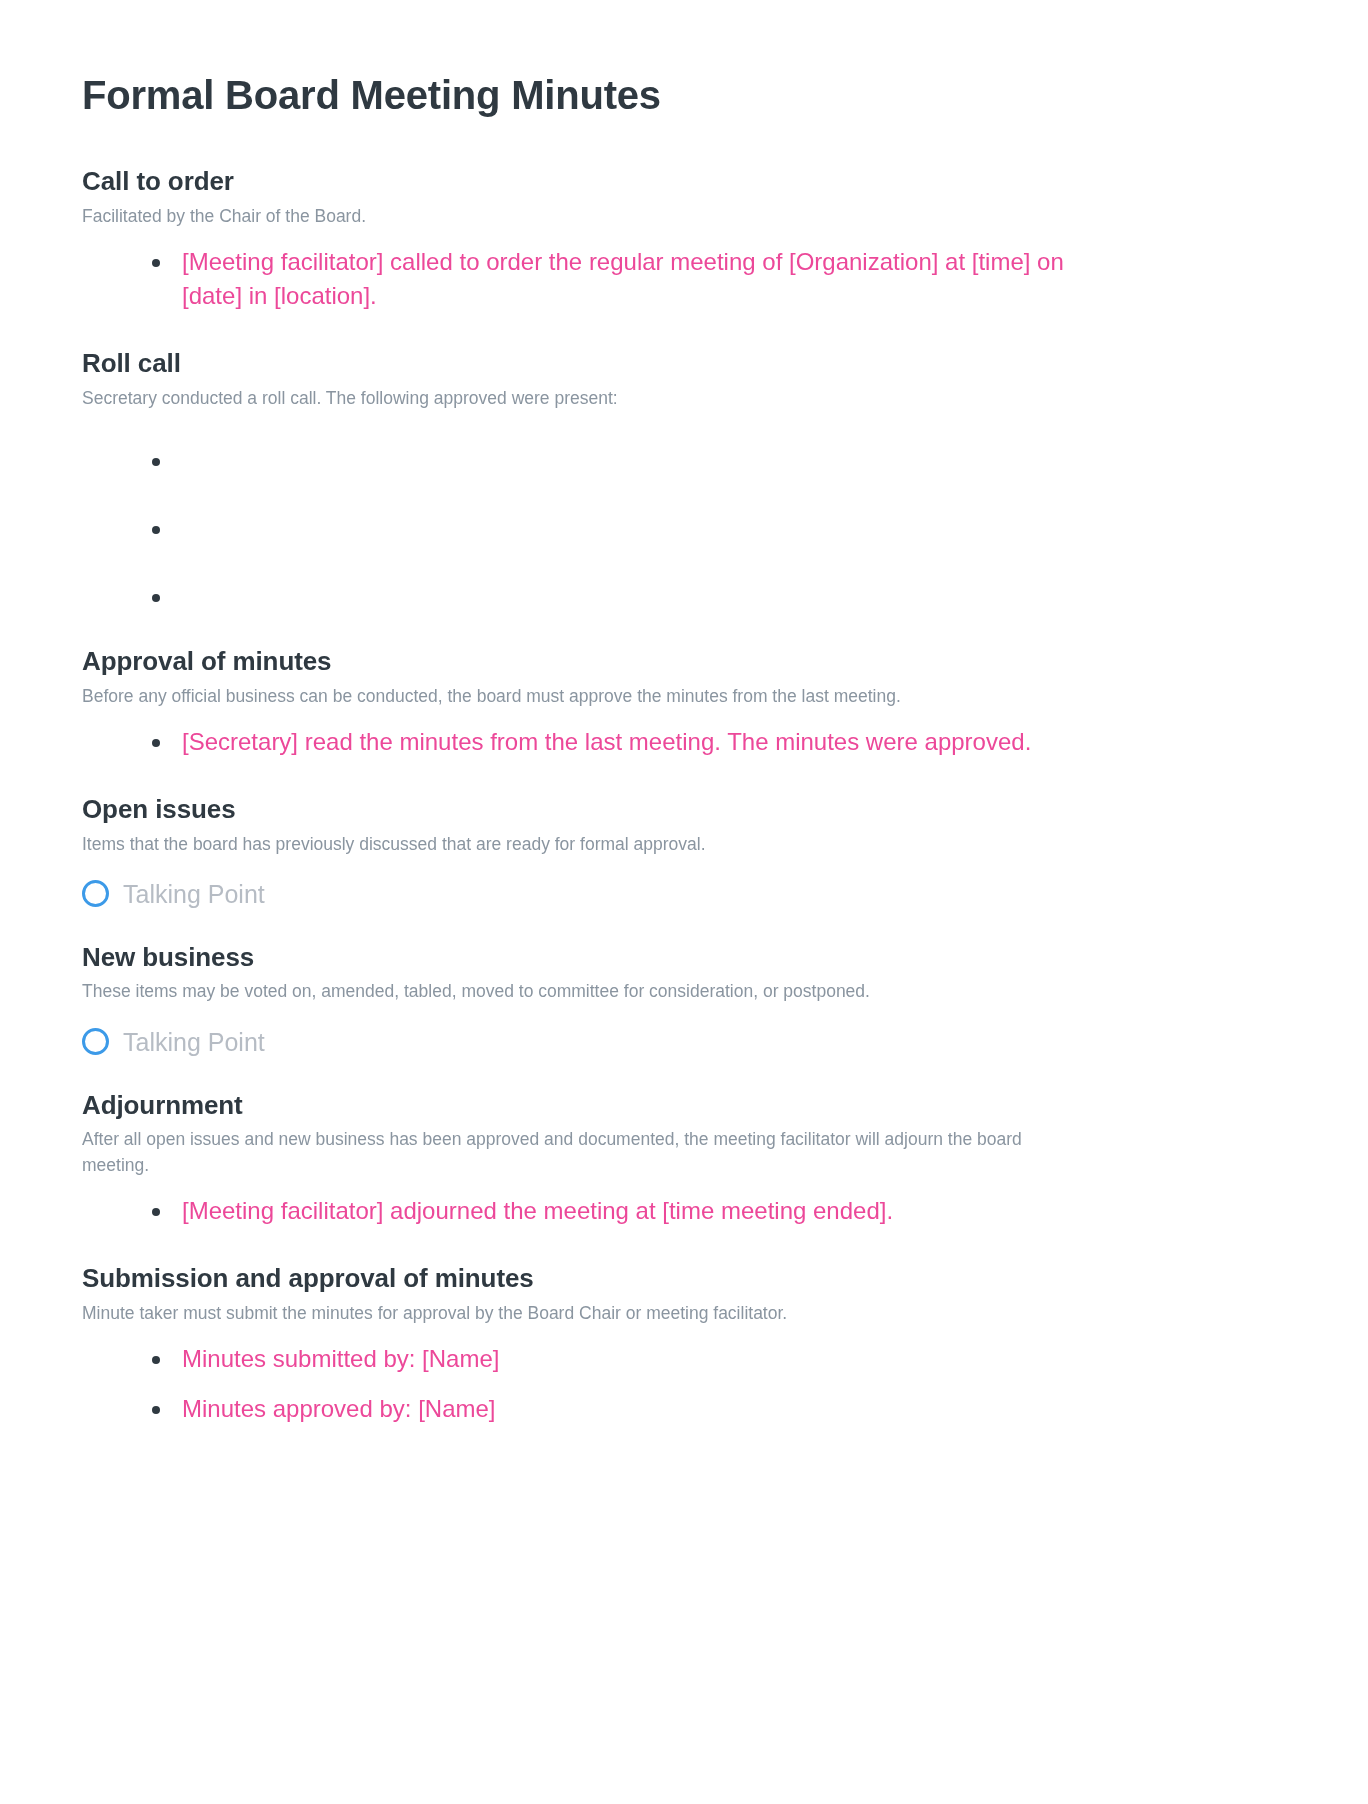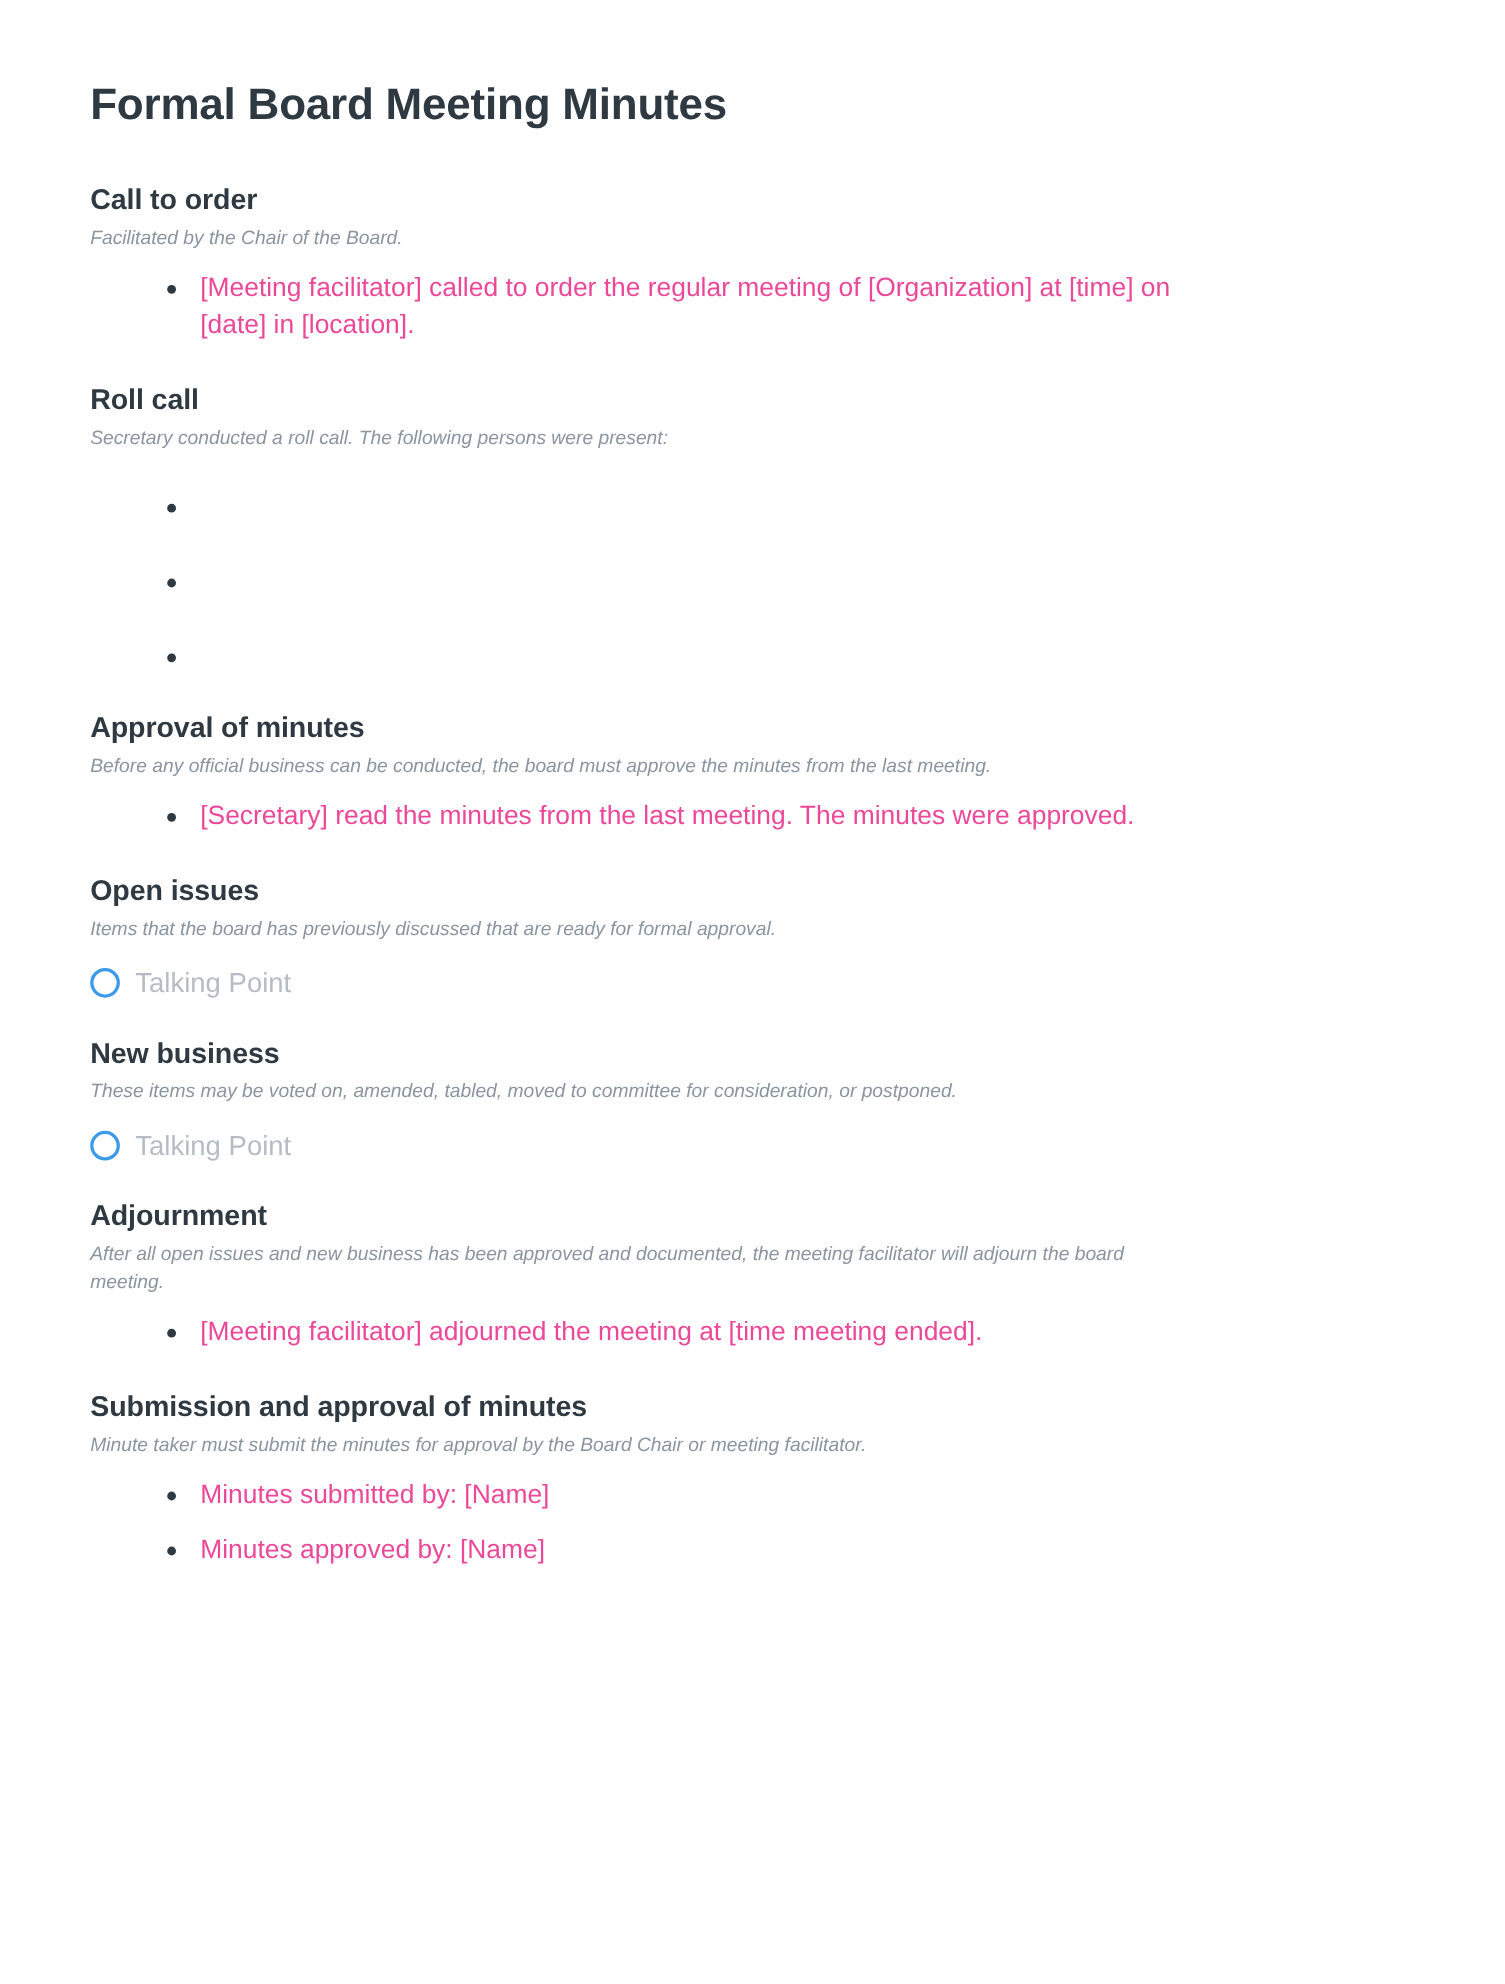--- a/index.html
+++ b/index.html
@@ -39,21 +39,20 @@
     margin: 0 0 6px 0;
     letter-spacing: -0.1px;
   }
   .section-desc {
     font-size: 17.5px;
     font-weight: 400;
     color: #8a95a0;
     line-height: 1.45;
     margin: 0 0 8px 0;
     max-width: 1120px;
-    font-style: italic;
   }
   .bullet-list {
     list-style: none;
     margin: 0;
     padding: 0 0 0 0;
   }
   .bullet-item {
     position: relative;
     font-size: 24px;
     color: #ec4899;
@@ -122,21 +121,21 @@
     <p class="section-desc">Facilitated by the Chair of the Board.</p>
     <ul class="bullet-list">
       <li class="bullet-item">[Meeting facilitator] called to order the regular meeting of [Organization] at [time] on [date] in [location].</li>
     </ul>
   </div>
 
   <div class="gap-md"></div>
 
   <div class="section">
     <h2 class="section-heading">Roll call</h2>
-    <p class="section-desc">Secretary conducted a roll call. The following persons were present:</p>
+    <p class="section-desc">Secretary conducted a roll call. The following approved were present:</p>
     <ul class="bullet-list roll-call-list">
       <li class="bullet-item empty"></li>
       <li class="bullet-item empty"></li>
       <li class="bullet-item empty"></li>
     </ul>
   </div>
 
   <div class="section">
     <h2 class="section-heading">Approval of minutes</h2>
     <p class="section-desc">Before any official business can be conducted, the board must approve the minutes from the last meeting.</p>

